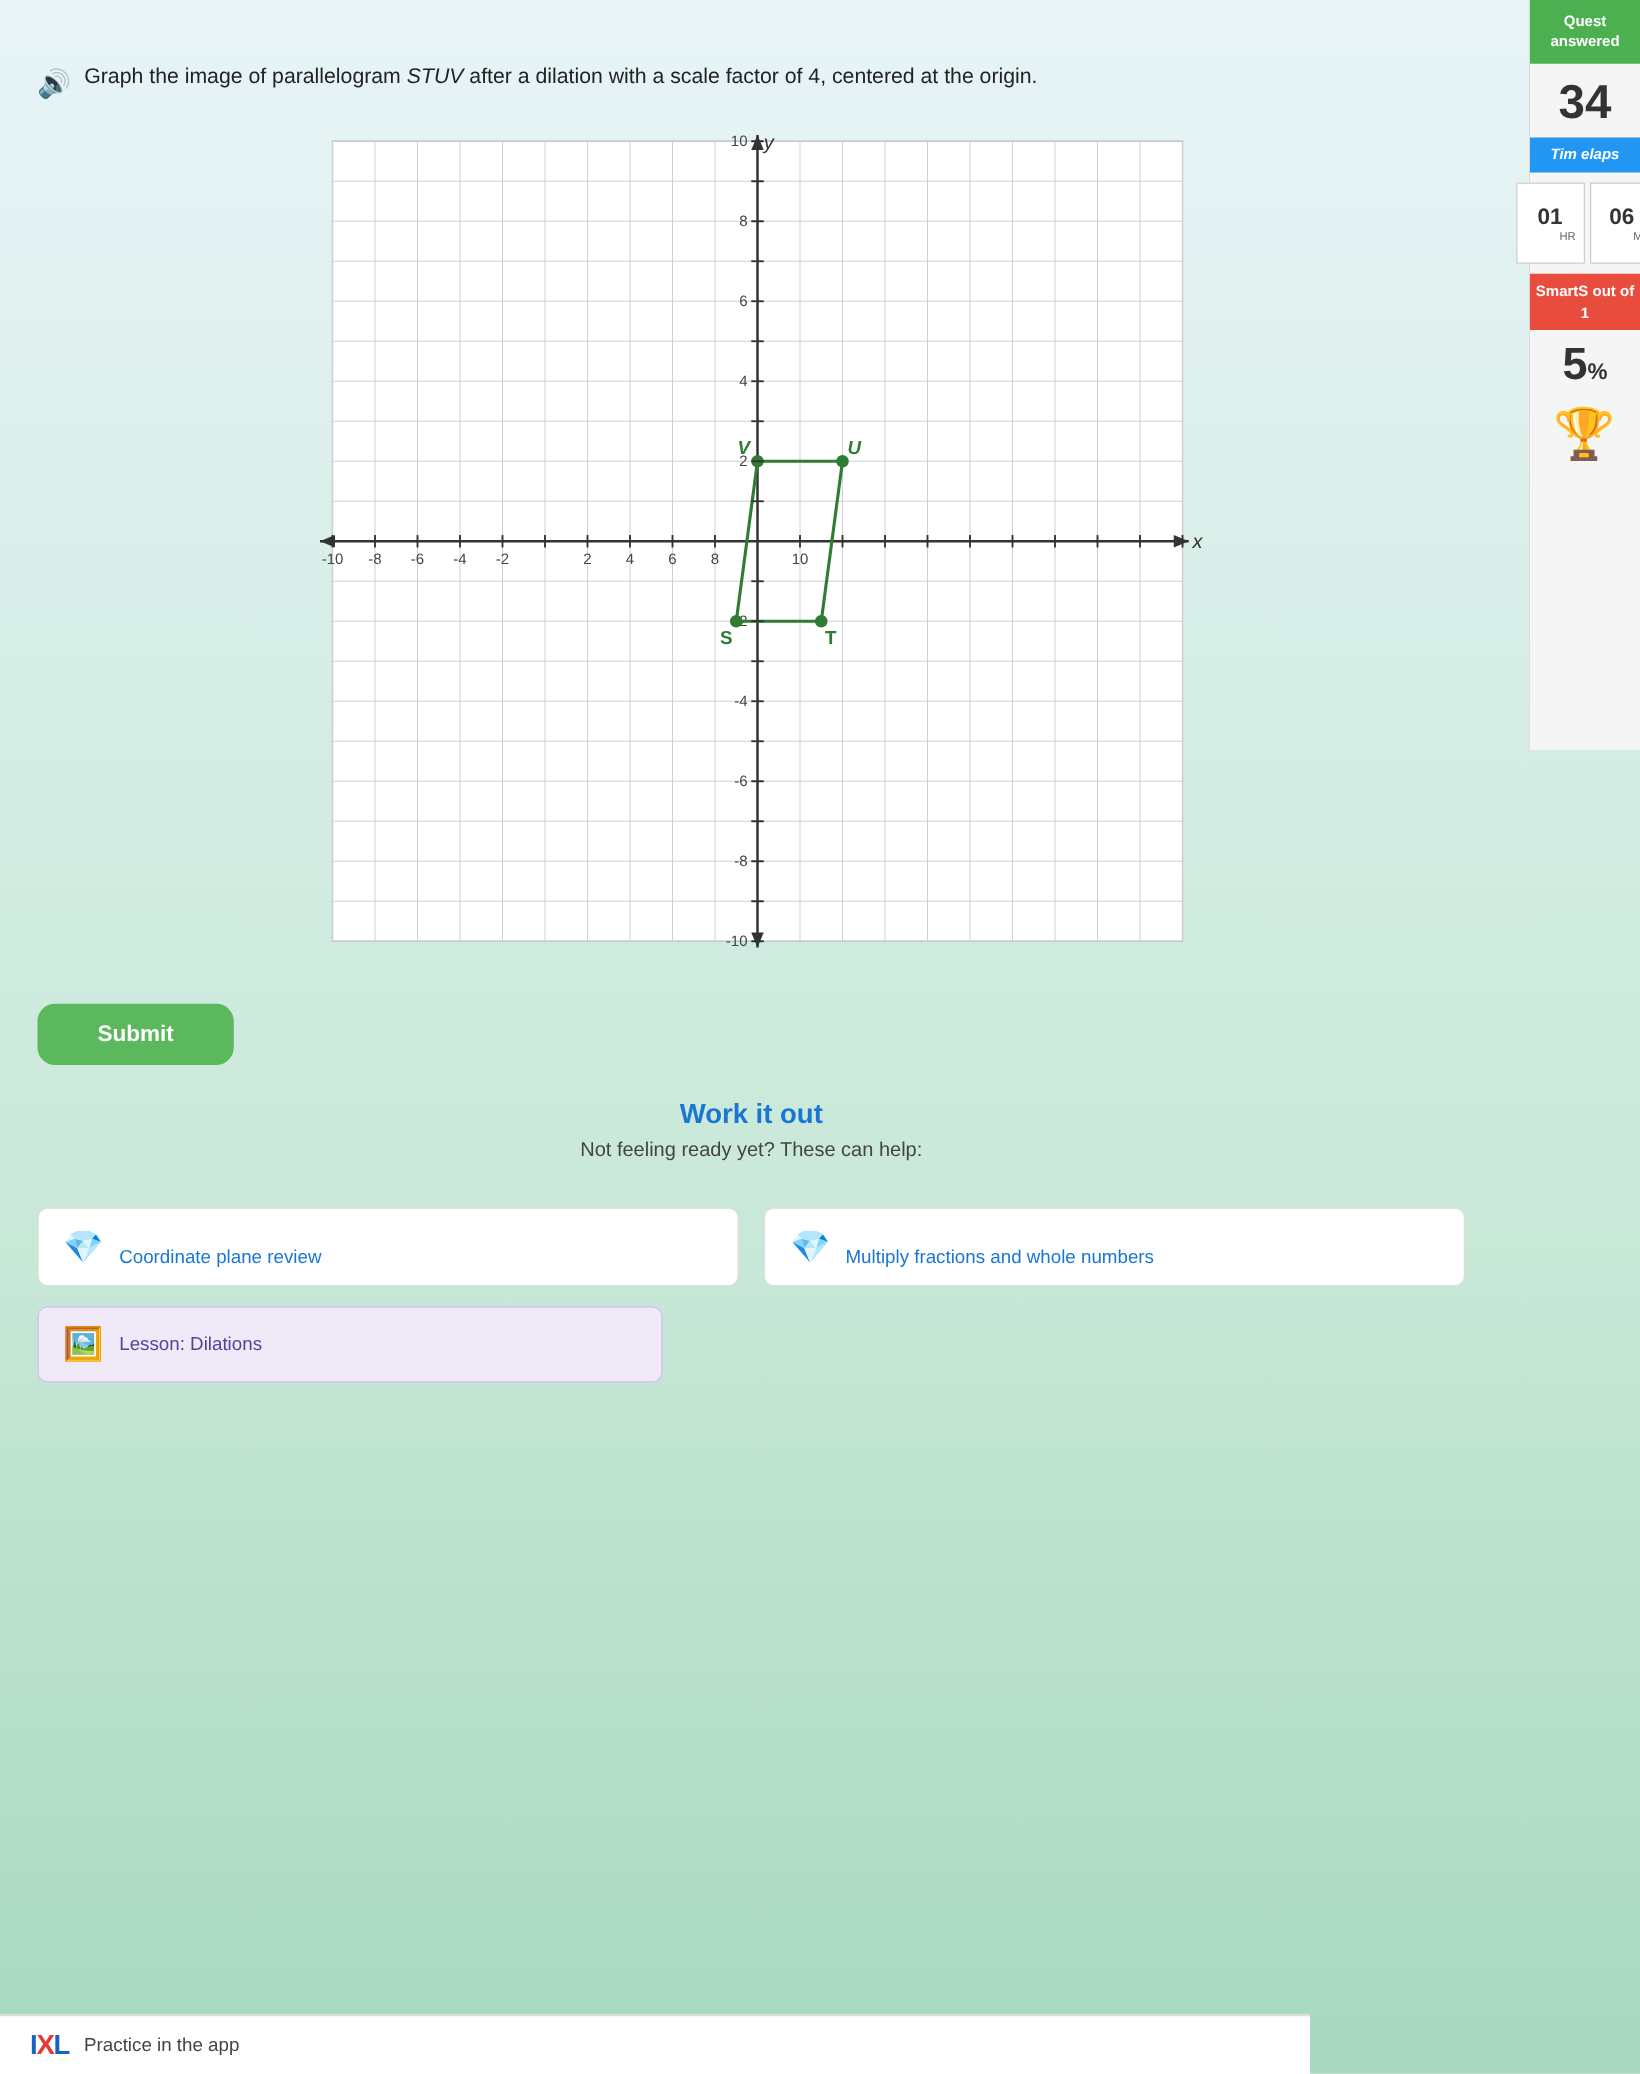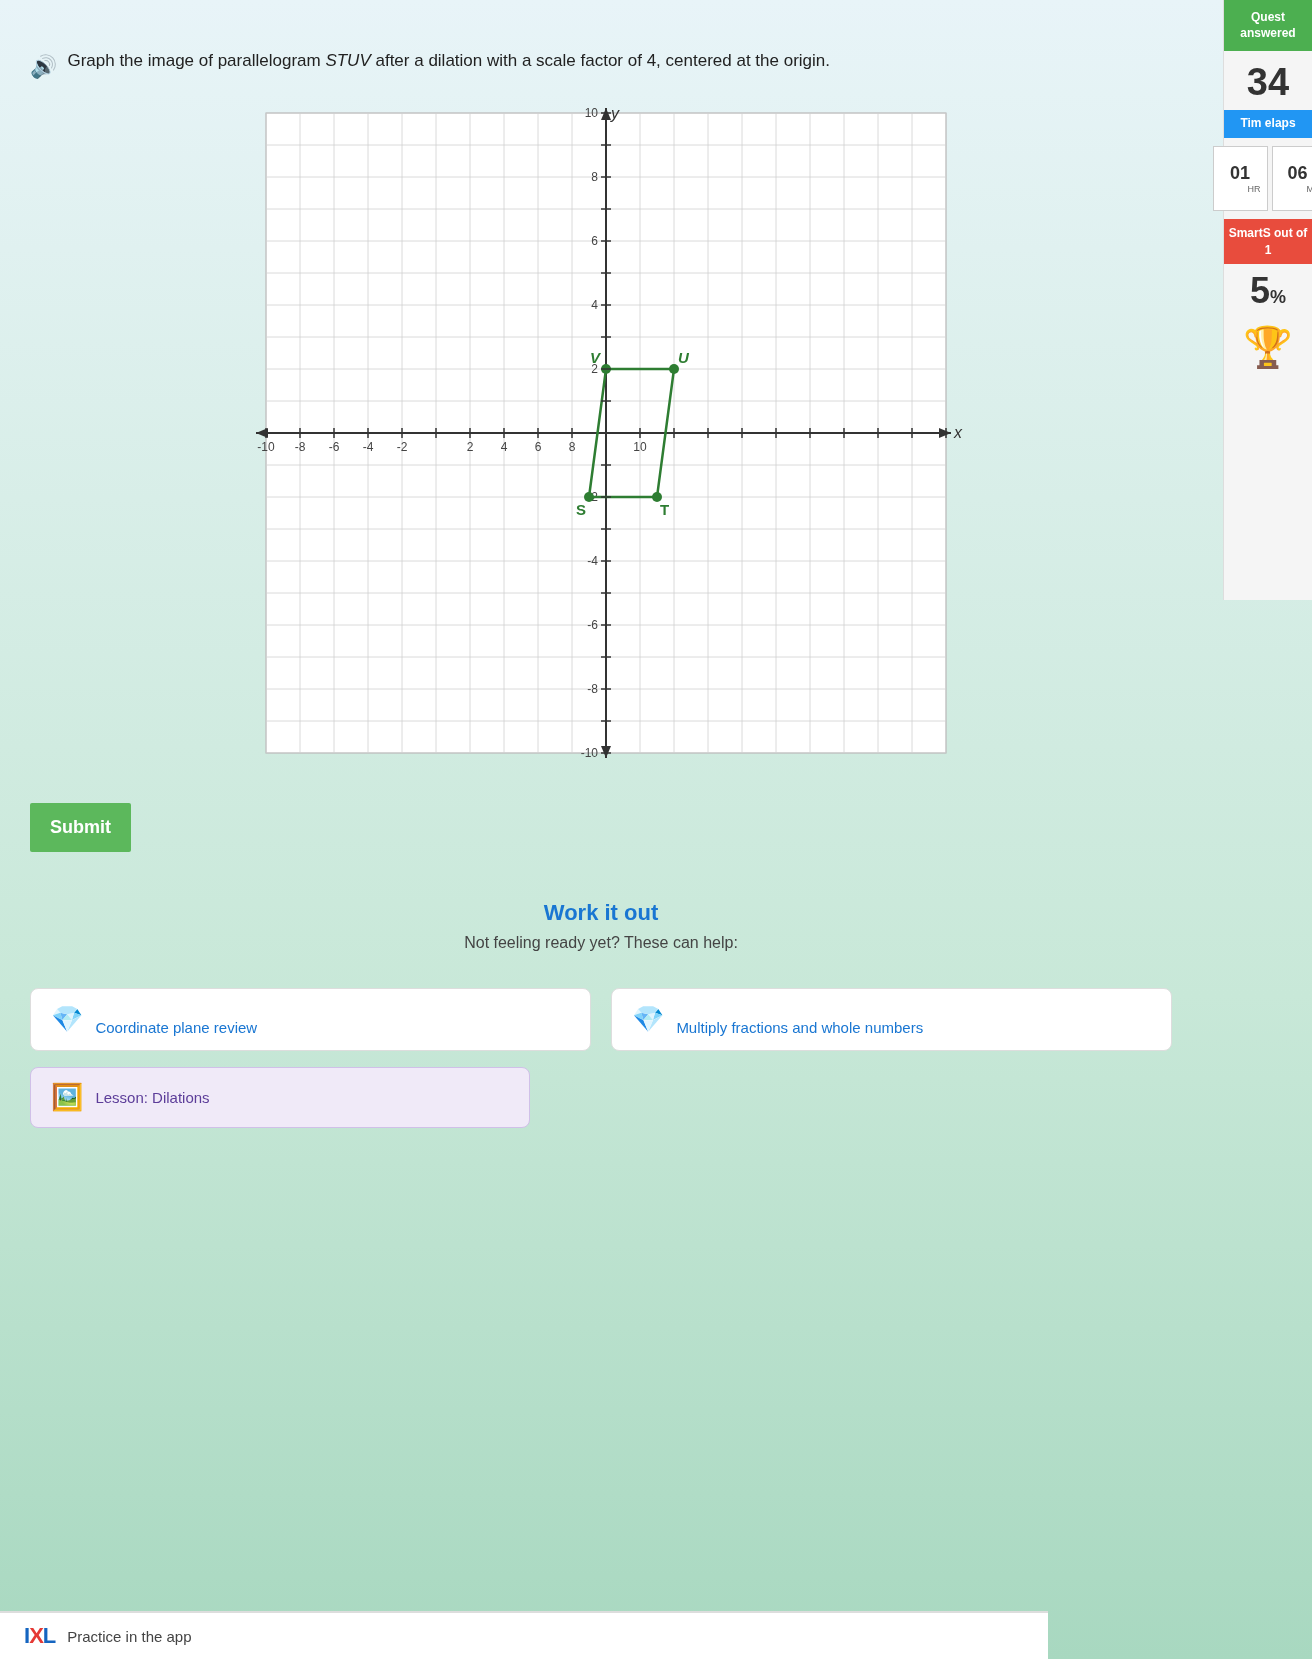--- a/index.html
+++ b/index.html
@@ -69,20 +69,21 @@
       padding: 10px 0 6px 0;
     }
     .time-elapsed-label {
       background: #2196f3;
       color: white;
       font-size: 12px;
       font-weight: bold;
       text-align: center;
       padding: 6px 4px;
       line-height: 1.3;
+      font-style: italic;
     }
     .timer-display {
       display: flex;
       justify-content: center;
       gap: 4px;
       padding: 8px 4px;
     }
     .timer-box {
       background: white;
       border: 1px solid #ccc;
@@ -159,25 +160,25 @@
       width: 100%;
       height: 100%;
     }
 
     
     .submit-btn {
       background: #5cb85c;
       color: white;
       font-size: 18px;
       font-weight: bold;
-      padding: 14px 20px;
+      padding: 14px 48px;
       border: none;
-      border-radius: 2px;
+      border-radius: 14px;
       cursor: pointer;
-      margin-bottom: 38px;
+      margin-bottom: 16px;
     }
 
     
     .work-it-out {
       text-align: center;
       padding: 10px 0 20px 0;
     }
     .work-it-out-title {
       color: #1976d2;
       font-size: 22px;

